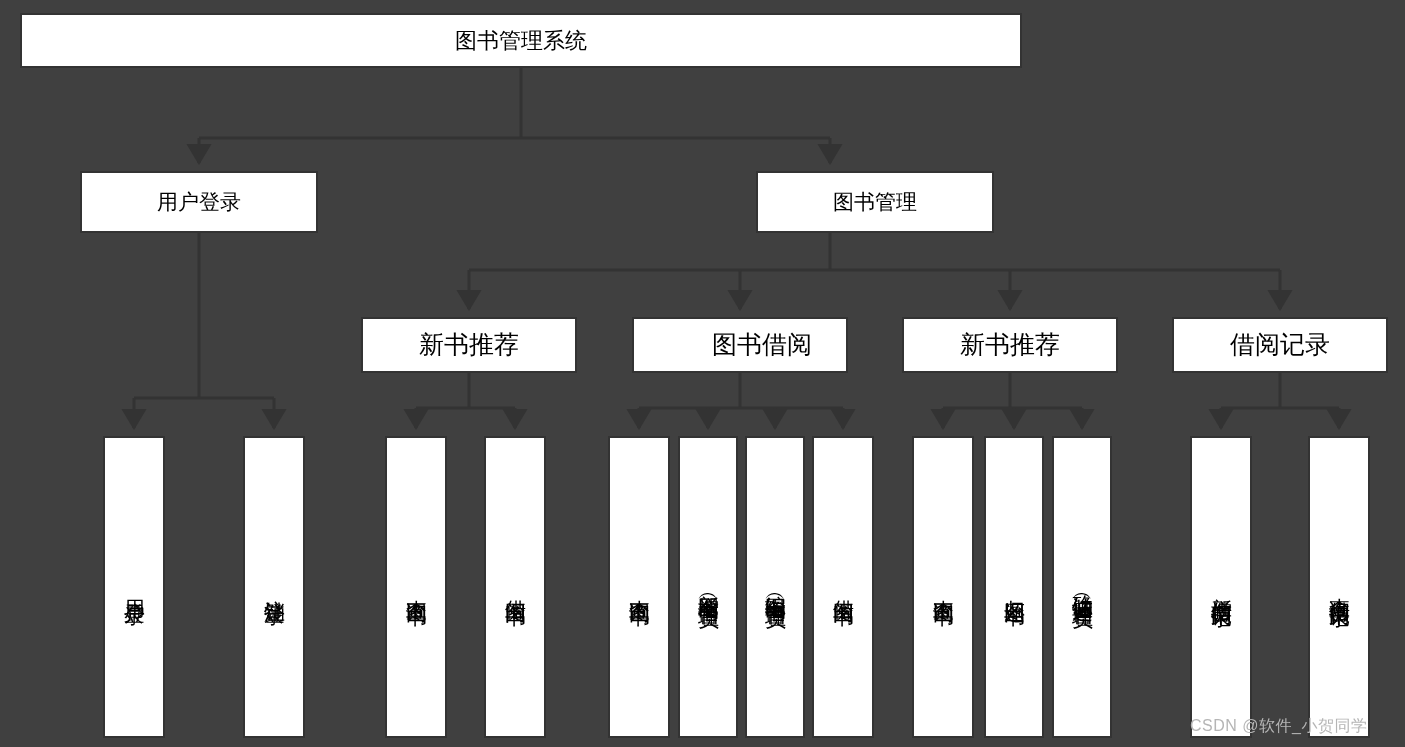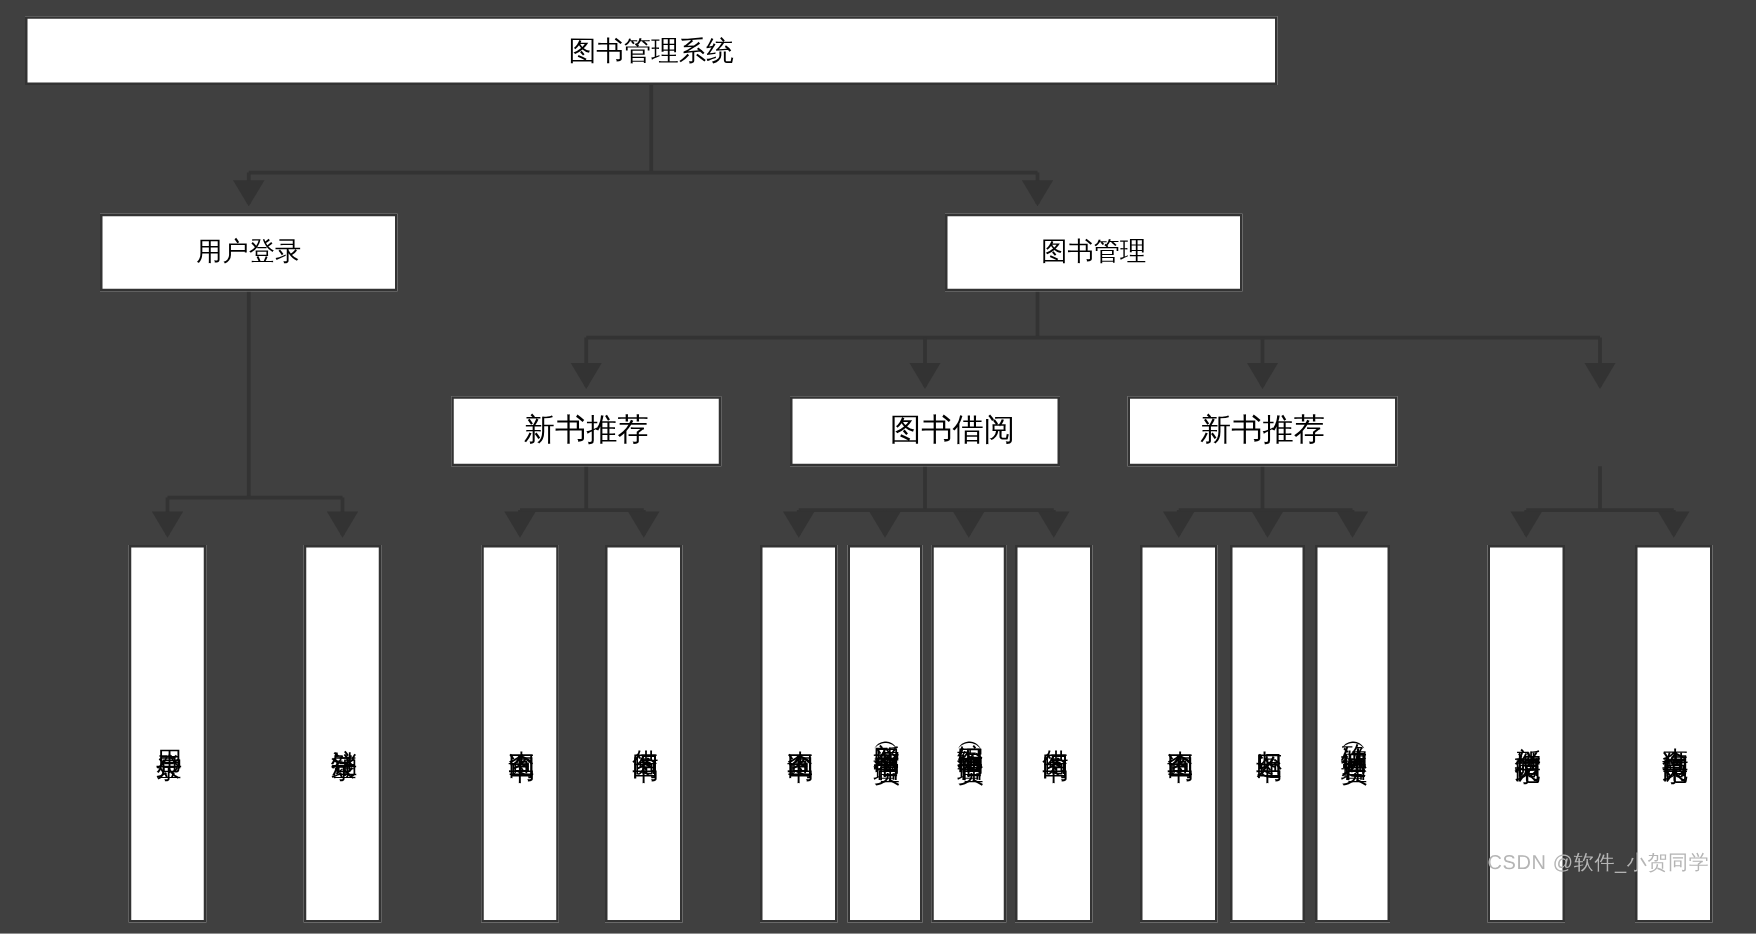--- a/index.html
+++ b/index.html
@@ -138,20 +138,23 @@
 
   <div class="node level2" style="left:361px; top:317px; width:216px; height:56px;">
     <span>新书推荐</span>
   </div>
   <div class="node level2" style="left:632px; top:317px; width:216px; height:56px;padding-left:44px;">
     <span>图书借阅</span>
   </div>
   <div class="node level2" style="left:902px; top:317px; width:216px; height:56px;">
     <span>新书推荐</span>
   </div>
+  <div class="node level2" style="left:1172px; top:317px; width:216px; height:56px;">
+    <span>借阅记录</span>
+  </div>
 
   <div class="node leaf" style="left:103px; top:436px; width:62px; height:302px;">
     <span class="vtext">用户登录</span>
   </div>
   <div class="node leaf" style="left:243px; top:436px; width:62px; height:302px;">
     <span class="vtext">注销登录</span>
   </div>
 
   <div class="node leaf" style="left:385px; top:436px; width:62px; height:302px;">
     <span class="vtext">查询图书</span>
@@ -183,15 +186,15 @@
     <span class="vtext">确认归还（管理员）</span>
   </div>
 
   <div class="node leaf" style="left:1190px; top:436px; width:62px; height:302px;">
     <span class="vtext">新增借阅记录</span>
   </div>
   <div class="node leaf" style="left:1308px; top:436px; width:62px; height:302px;">
     <span class="vtext">查询借阅记录</span>
   </div>
 
-  <div class="watermark" style="left:1190px; top:680px;">CSDN @软件_小贺同学</div>
+  <div class="watermark" style="left:1190px; top:716px;">CSDN @软件_小贺同学</div>
 
 </div>
 
 </body></html>

